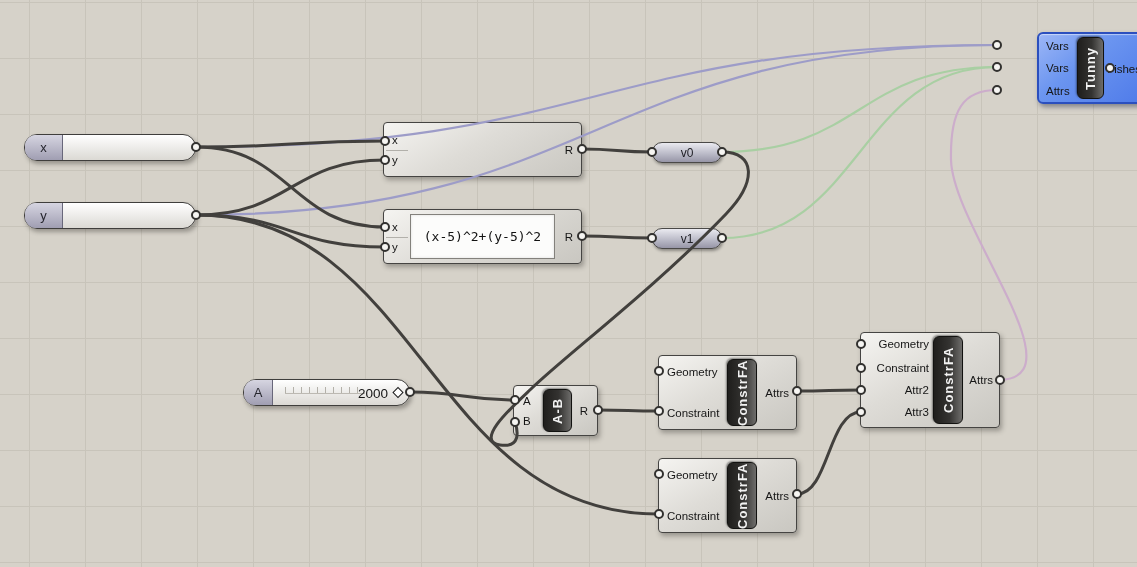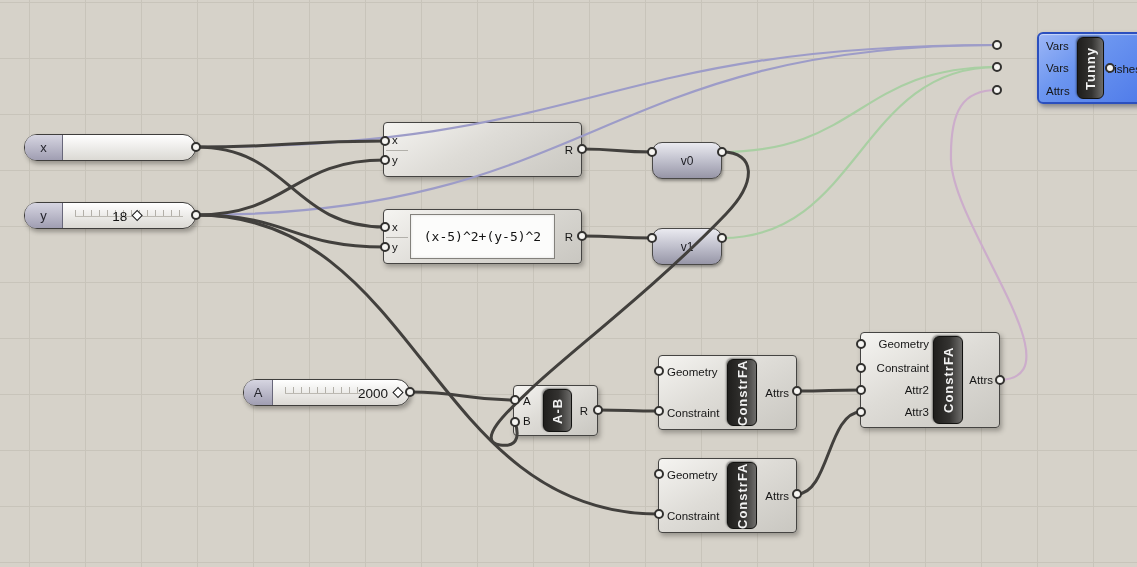--- a/index.html
+++ b/index.html
@@ -74,21 +74,21 @@
     background:#fcfcfb;border:1px solid #83817c;
     box-shadow:inset 0 0 3px rgba(0,0,0,.12);
     display:flex;align-items:center;justify-content:center;
     font-family:"DejaVu Sans Mono",monospace;font-size:13px;color:#121212;
     white-space:nowrap;z-index:3;
   }
   .expr .hdiv{position:absolute;left:2px;width:22px;top:50%;border-top:1px solid #b2b0aa;}
 
   
   .relay{
-    position:absolute;z-index:2;width:70px;height:37px;box-sizing:border-box;
+    position:absolute;z-index:2;width:70px;height:21px;box-sizing:border-box;
     border:1.5px solid #4a4947;border-radius:10px;
     background:linear-gradient(#eaeaf0 0%,#bcbcc9 55%,#9796a7 100%);
     display:flex;align-items:center;justify-content:center;
     font-size:12px;color:#1e1e24;box-shadow:1px 2px 3px rgba(0,0,0,.35);
   }
 
   
   #tunny{
     width:113px;height:72px;border:2px solid #2b4fbe;border-radius:6px;
     background:linear-gradient(140deg,#9cb6f6 0%,#6b95f0 40%,#4e7ae9 100%);
@@ -122,27 +122,20 @@
     <path d="M797,494 C829,494 828,412 861,412" fill="none" stroke-width="3" stroke="#42403d"></path>
   </svg>
 
   <div class="slider" style="left:24px;top:134px;width:172px;">
     <div class="tag">x</div>
   </div>
   <div class="port" style="left:191px;top:142px;"></div>
 
   <div class="slider" style="left:24px;top:202px;width:172px;">
     <div class="tag">y</div>
-    <div class="track">
-      <div class="ticks"></div>
-      <div class="sval mid">
-        <span>18</span>
-        <span class="knob"></span>
-      </div>
-    </div>
   </div>
   <div class="port" style="left:191px;top:210px;"></div>
 
   <div class="slider" style="left:243px;top:379px;width:167px;">
     <div class="tag" style="flex:0 0 28px;width:28px;">A</div>
     <div class="track">
       <div class="ticks" style="right:44px;"></div>
       <div class="sval right">
         <span>2000</span>
         <span class="knob"></span>

